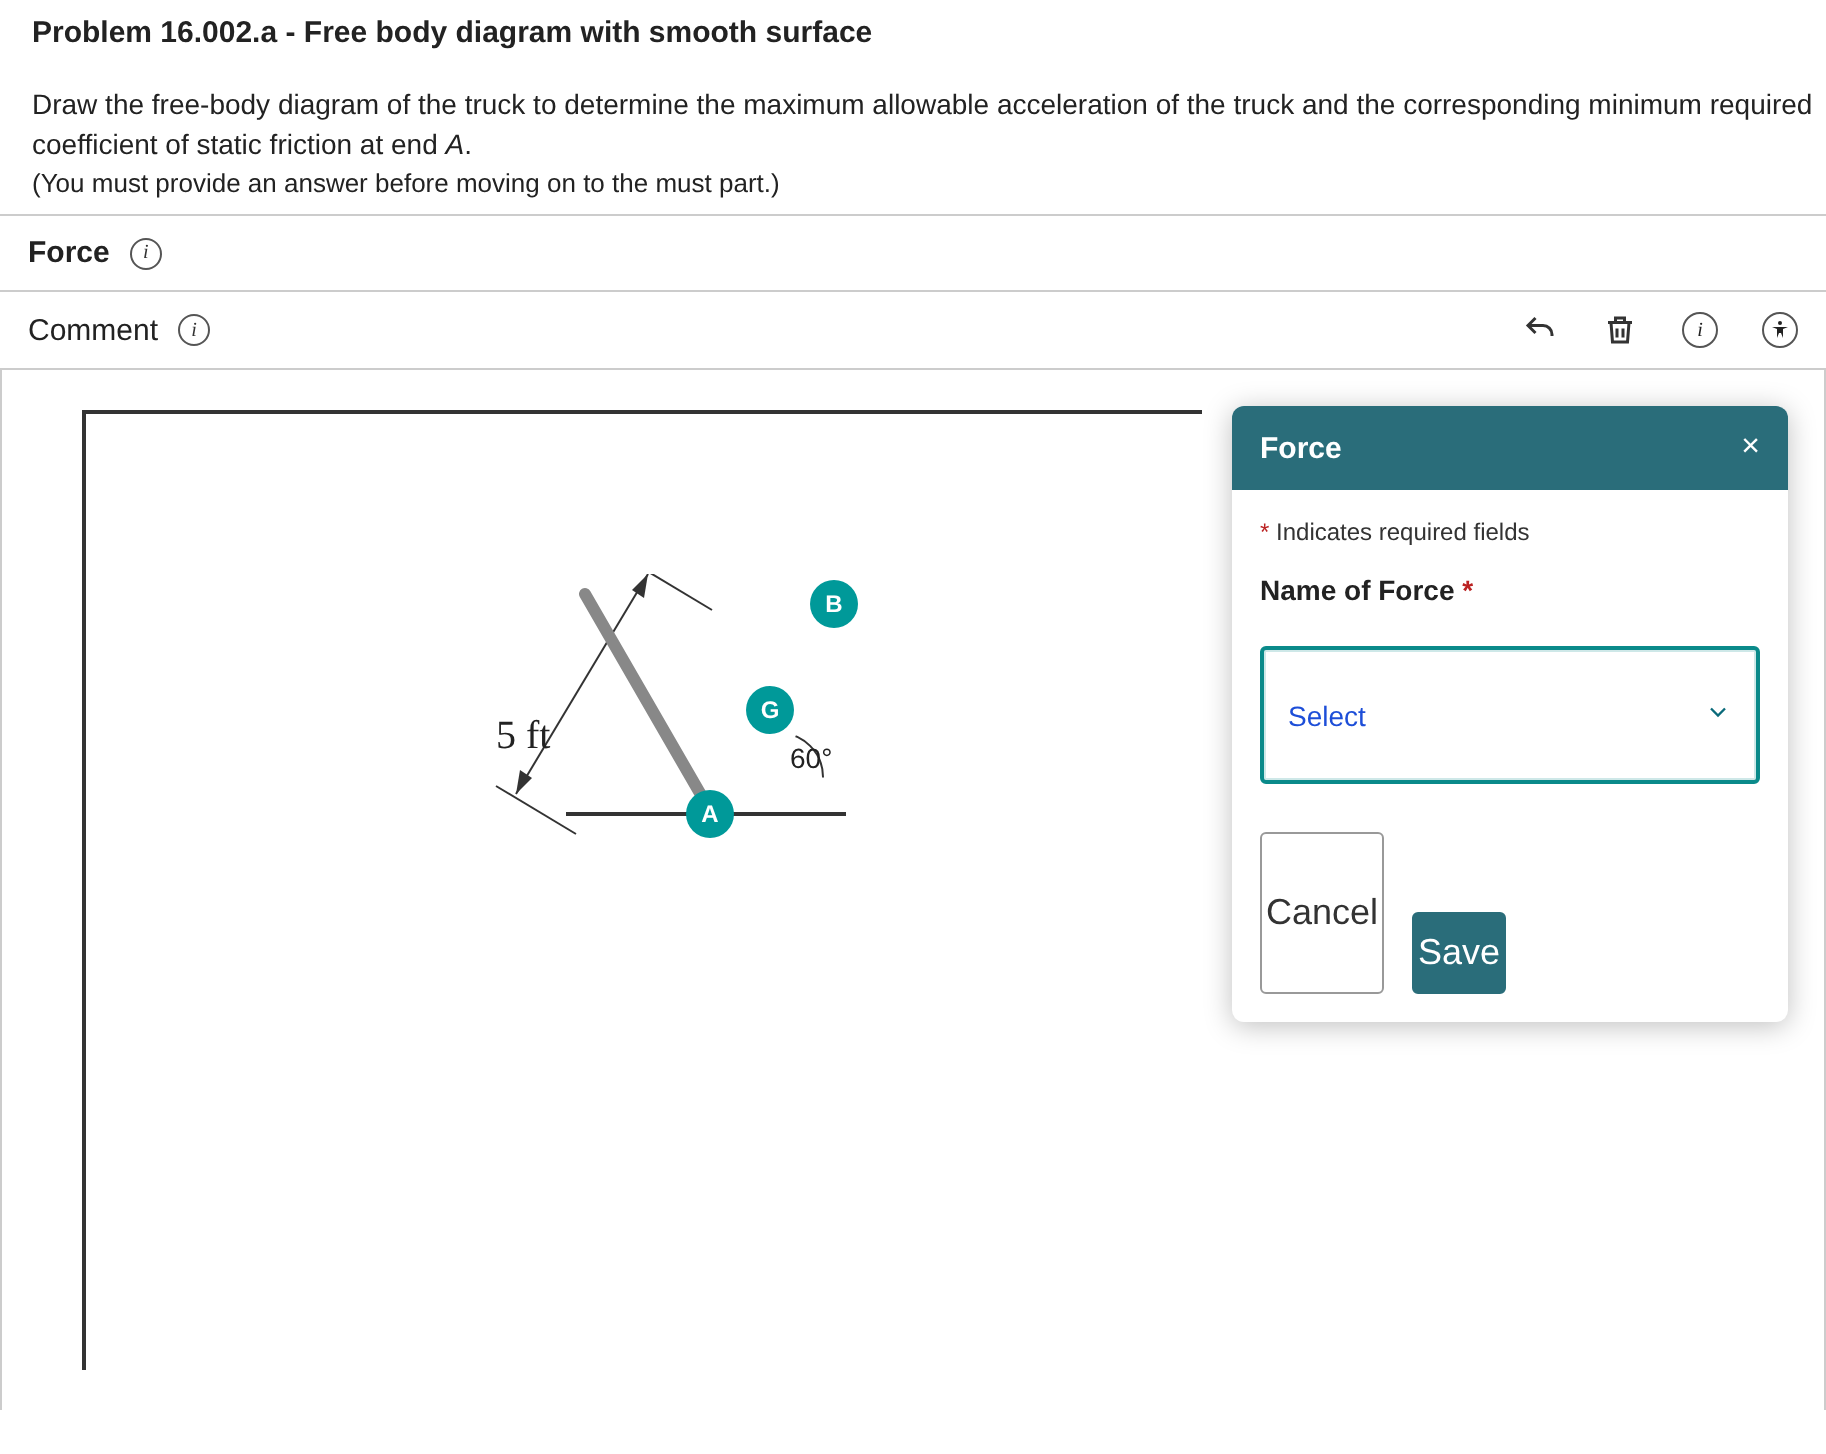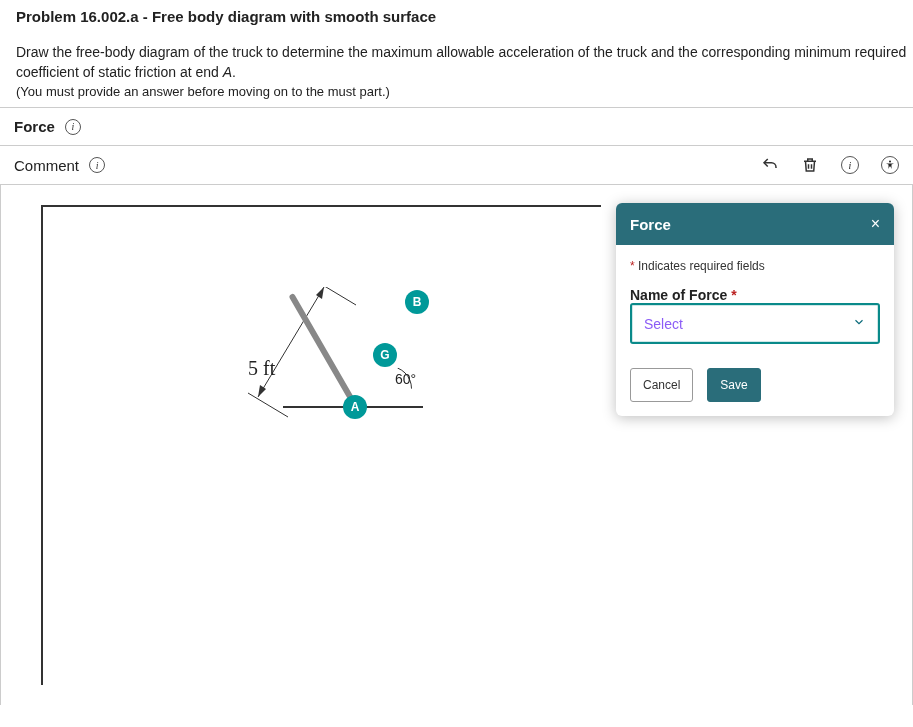--- a/index.html
+++ b/index.html
@@ -35,32 +35,32 @@
   .dim-label { position: absolute; left: -45px; top: -50px; font-size: 20px; font-family: 'Times New Roman', serif; }
 
   
   .panel { position: absolute; right: 18px; top: 18px; width: 278px; background: #fff; border-radius: 6px; box-shadow: 0 2px 14px rgba(0,0,0,0.25); }
   .panel-header { background: #2a6d7a; color: #fff; padding: 12px 14px; border-radius: 6px 6px 0 0; display: flex; align-items: center; }
   .panel-title { font-weight: bold; font-size: 15px; }
   .panel-close { margin-left: auto; cursor: pointer; font-size: 16px; }
   .panel-body { padding: 14px 14px 10px 14px; }
   .req-note { font-size: 12px; margin-bottom: 14px; color: #333;}
   .req-note .ast { color: #b22; }
-  .field-label { font-weight: bold; font-size: 14px; margin-bottom: 0; }
+  .field-label { font-weight: bold; font-size: 14px; margin-bottom: 20px; }
   .field-label .ast { color: #b22; font-weight: bold; }
-  .select-box { border: 2px solid #0a8a8a; border-radius: 3px; padding: 10px 12px; display: flex; align-items: center; color: #8b5cf6; cursor: pointer; background: #fff; box-shadow: inset 0 0 0 1px #0a8a8a33;}
+  .select-box { border: 2px solid #0a8a8a; border-radius: 3px; padding: 24px 12px; display: flex; align-items: center; color: #1d4ed8; cursor: pointer; background: #fff; box-shadow: inset 0 0 0 1px #0a8a8a33;}
   .select-box .chev { margin-left: auto; }
   .options { margin-top: 10px; border: 2px solid #0a8a8a; border-radius: 3px; overflow: hidden;}
   .option { padding: 12px 12px; font-size: 13px; color: #444; border-top: 1px solid #b9d6d9; cursor: pointer; }
   .option:first-child { border-top: none; background: #e4f1f2; }
   .option sub { font-size: 9px; }
   .panel-footer { display: flex; gap: 14px; padding: 14px; }
-  .btn { padding: 9px 12px; border-radius: 3px; font-size: 12px; cursor: pointer; }
+  .btn { padding: 9px 2px; border-radius: 3px; font-size: 18px; cursor: pointer; }
   .btn-cancel { border: 1px solid #999; background: #fff; color: #333; }
-  .btn-save { border: 1px solid #2a6d7a; background: #2a6d7a; color: #fff; }
+  .btn-save { border: 1px solid #2a6d7a; background: #2a6d7a; color: #fff; margin-top: 40px; }
 </style>
 </head>
 <body>
 
 <div class="header">
   <div class="title">Problem 16.002.a - Free body diagram with smooth surface</div>
   <div class="desc">
     <span>Draw the free-body diagram of the truck to determine the maximum allowable acceleration of the truck and the corresponding minimum required coefficient of static friction at end </span><em>A</em><span>.</span>
   </div>
   <div class="note">(You must provide an answer before moving on to the must part.)</div>

